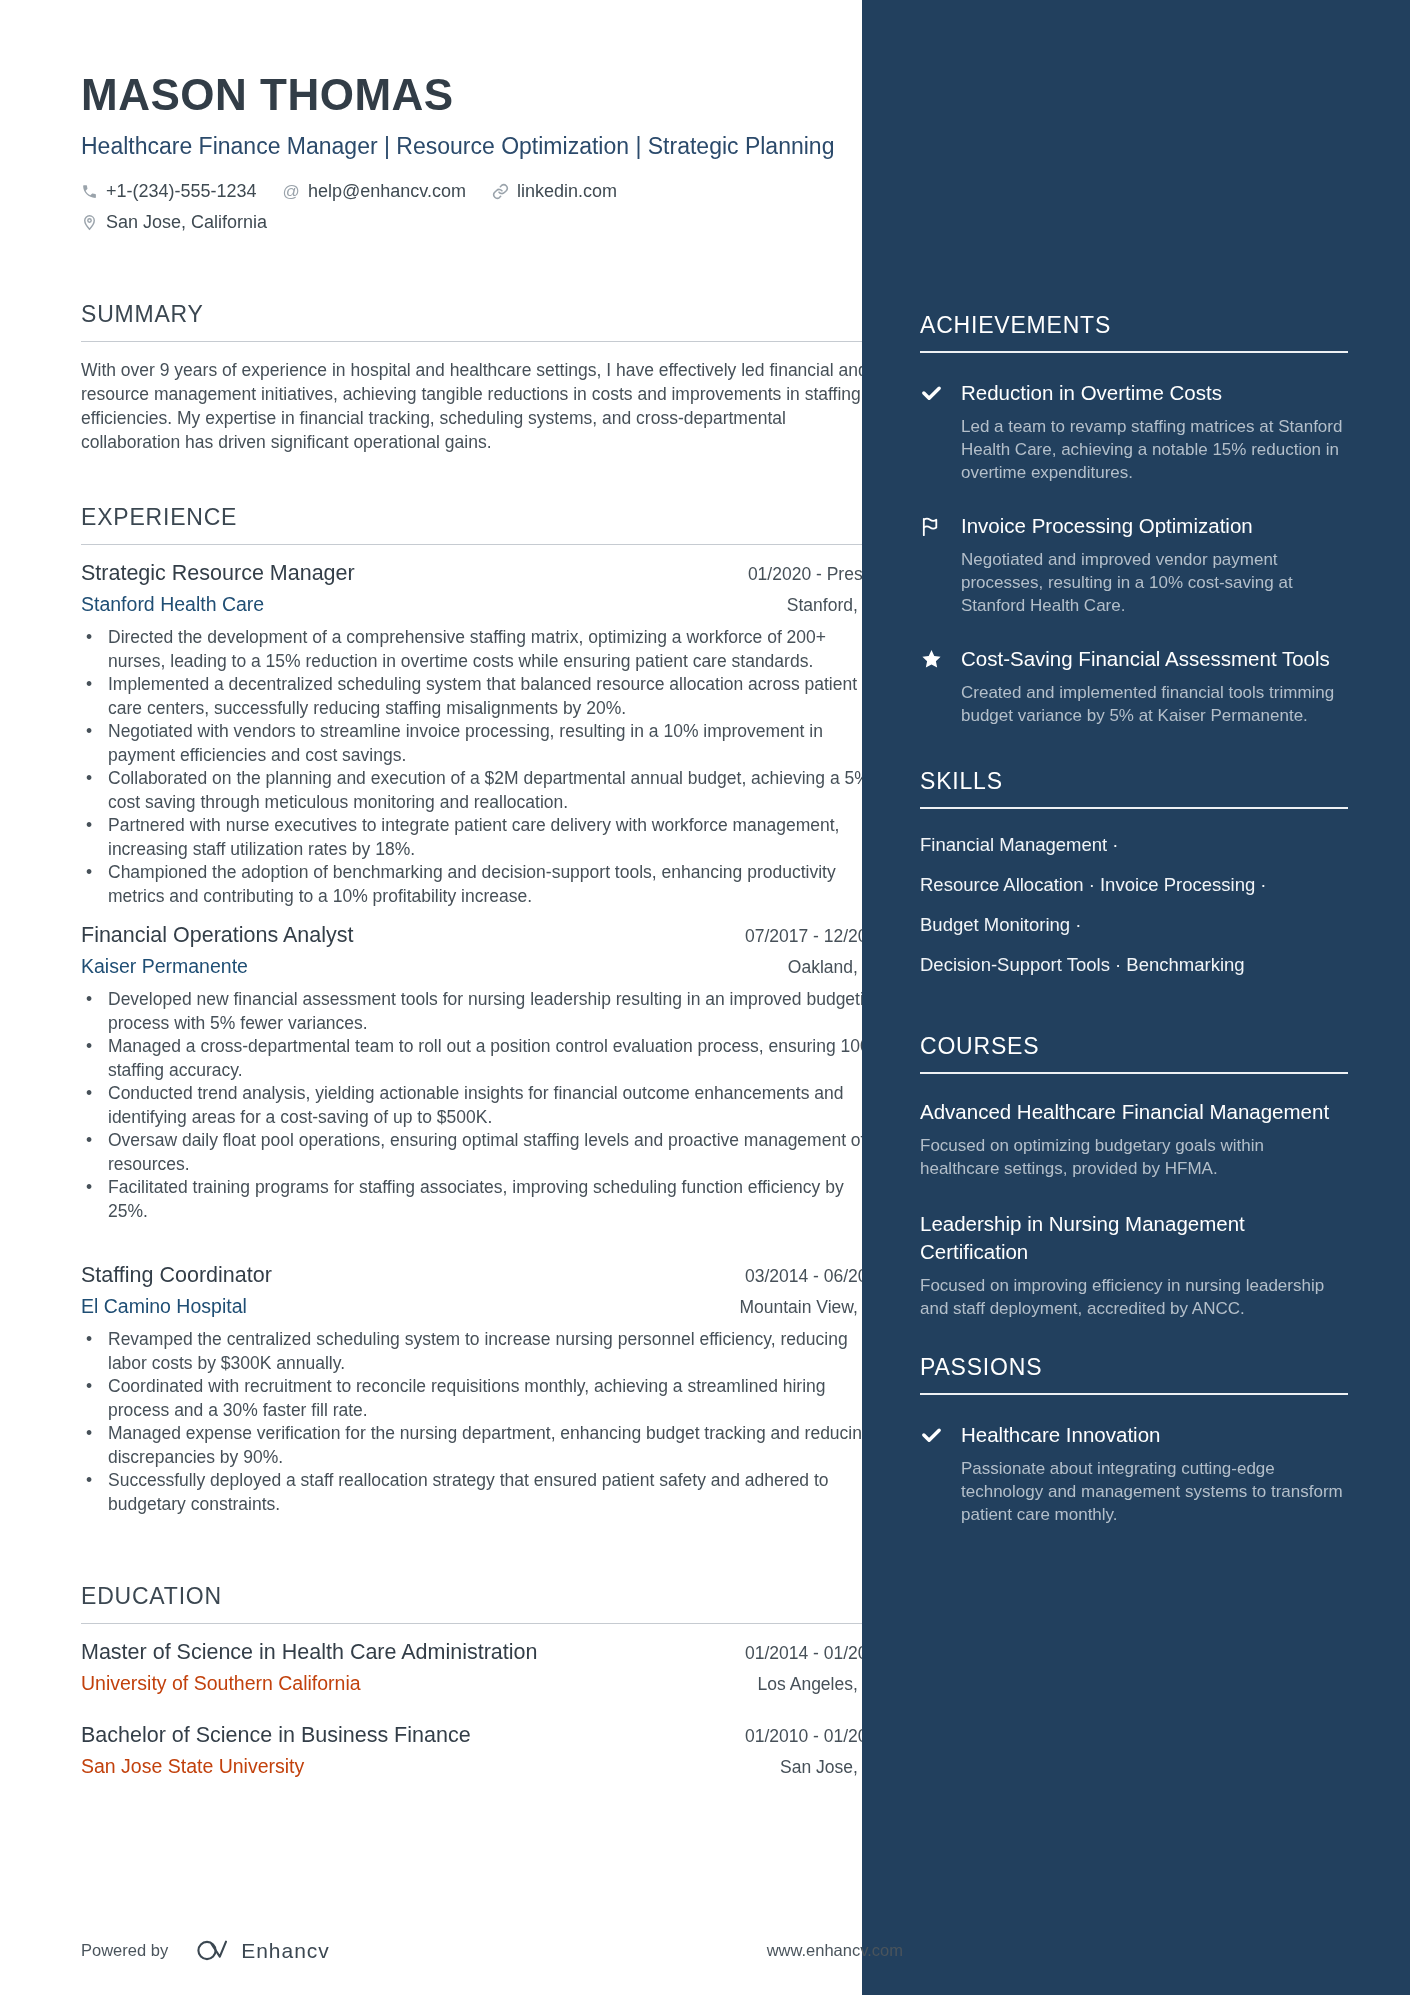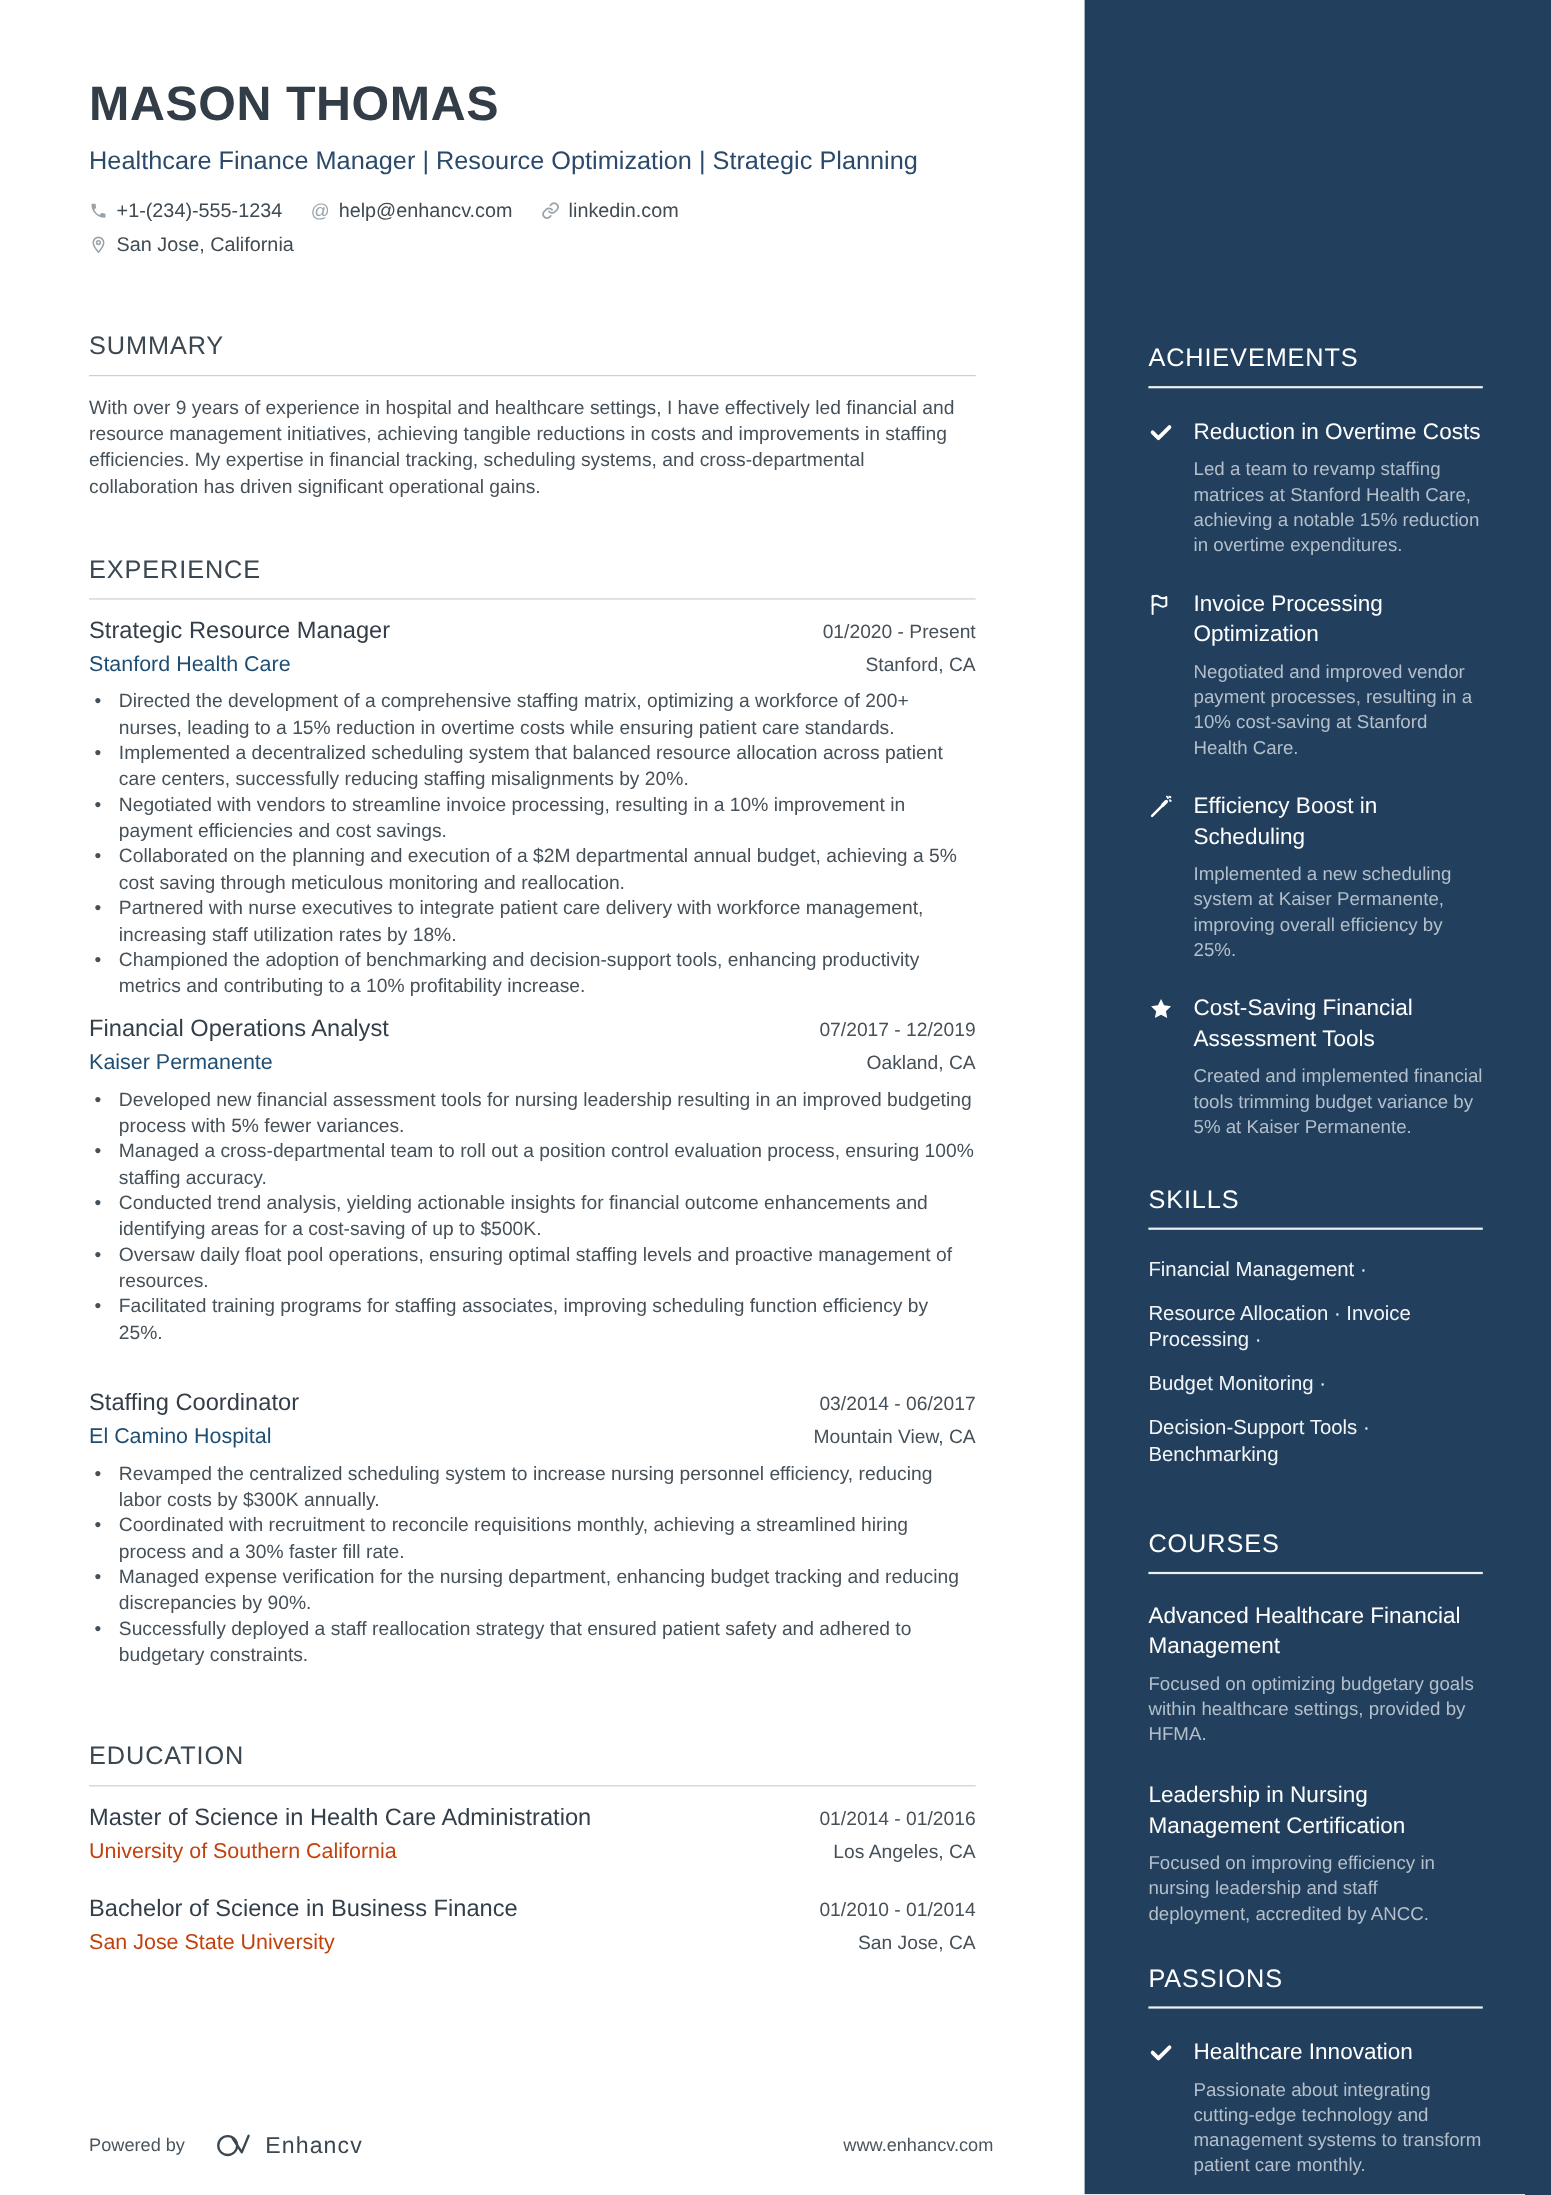--- a/index.html
+++ b/index.html
@@ -1,21 +1,21 @@
 <!DOCTYPE html>
 <html><head>
 <meta charset="utf-8">
 <style>
   * { margin:0; padding:0; box-sizing:border-box; }
   html,body { background:#ffffff; }
   body { width:1410px; height:1995px; font-family:"Liberation Sans", sans-serif; position:relative; }
   .page { position:relative; width:1410px; height:1995px; background:#ffffff; overflow:hidden; }
 
   
-  .sidebar { position:absolute; top:0; right:0; width:424px; height:1995px; background:#22405e; padding:312px 62px 40px 58px; color:#ffffff; }
+  .sidebar { position:absolute; top:0; right:0; width:548px; height:1995px; background:#22405e; padding:312px 62px 40px 58px; color:#ffffff; }
   .sb-heading { font-size:23px; letter-spacing:0.8px; color:#ffffff; font-weight:400; }
   .sb-rule { border:none; border-top:2px solid #eef1f4; margin-top:12px; }
   .sb-section { margin-top:0; }
   .sb-items { margin-top:26px; }
   .sb-item { display:grid; grid-template-columns:41px 1fr; margin-bottom:28px; }
   .sb-icon { color:#ffffff; padding-top:3px; }
   .sb-icon svg { width:23px; height:23px; }
   .sb-item-title { font-size:20.5px; line-height:28px; color:#ffffff; font-weight:400; }
   .sb-item-desc { margin-top:8px; font-size:17px; line-height:23px; color:#b4bfca; }
   .skill-line { font-size:18.5px; line-height:24px; color:#f2f5f8; margin-bottom:16px; }
@@ -237,34 +237,20 @@
                 <path d="M4 5c2.2-1.6 4.3-1.6 6.5 0s4.3 1.6 6.5 0v8c-2.2 1.6-4.3 1.6-6.5 0S6.2 11.4 4 13"></path>
               </svg>
           </span>
           <div>
             <div class="sb-item-title">Invoice Processing Optimization</div>
             <div class="sb-item-desc">Negotiated and improved vendor payment processes, resulting in a 10% cost-saving at Stanford Health Care.</div>
           </div>
         </div>
         <div class="sb-item">
           <span class="sb-icon">
-            <svg viewBox="0 0 24 24" fill="none" stroke="currentColor" stroke-linecap="round">
-                <path d="M3.5 20.5L13 11" stroke-width="2.4"></path>
-                <path d="M13.5 10.5l3.5-3.5" stroke-width="3.4"></path>
-                <path d="M18.5 3.5v0M21 6.5v0M20.8 2.8v0" stroke-width="2"></path>
-                <path d="M17.5 2.2l.6.6M20.2 5.6l.8.3M19.9 2.2l.4.5" stroke-width="1.6"></path>
-              </svg>
-          </span>
-          <div>
-            <div class="sb-item-title">Efficiency Boost in Scheduling</div>
-            <div class="sb-item-desc">Implemented a new scheduling system at Kaiser Permanente, improving overall efficiency by 25%.</div>
-          </div>
-        </div>
-        <div class="sb-item">
-          <span class="sb-icon">
             <svg viewBox="0 0 24 24" fill="currentColor">
                 <path d="M12 2.2l2.9 6.1 6.6.9-4.9 4.6 1.3 6.5L12 17.1 6.1 20.3l1.3-6.5L2.5 9.2l6.6-.9z"></path>
               </svg>
           </span>
           <div>
             <div class="sb-item-title">Cost-Saving Financial Assessment Tools</div>
             <div class="sb-item-desc">Created and implemented financial tools trimming budget variance by 5% at Kaiser Permanente.</div>
           </div>
         </div>
       </div>

